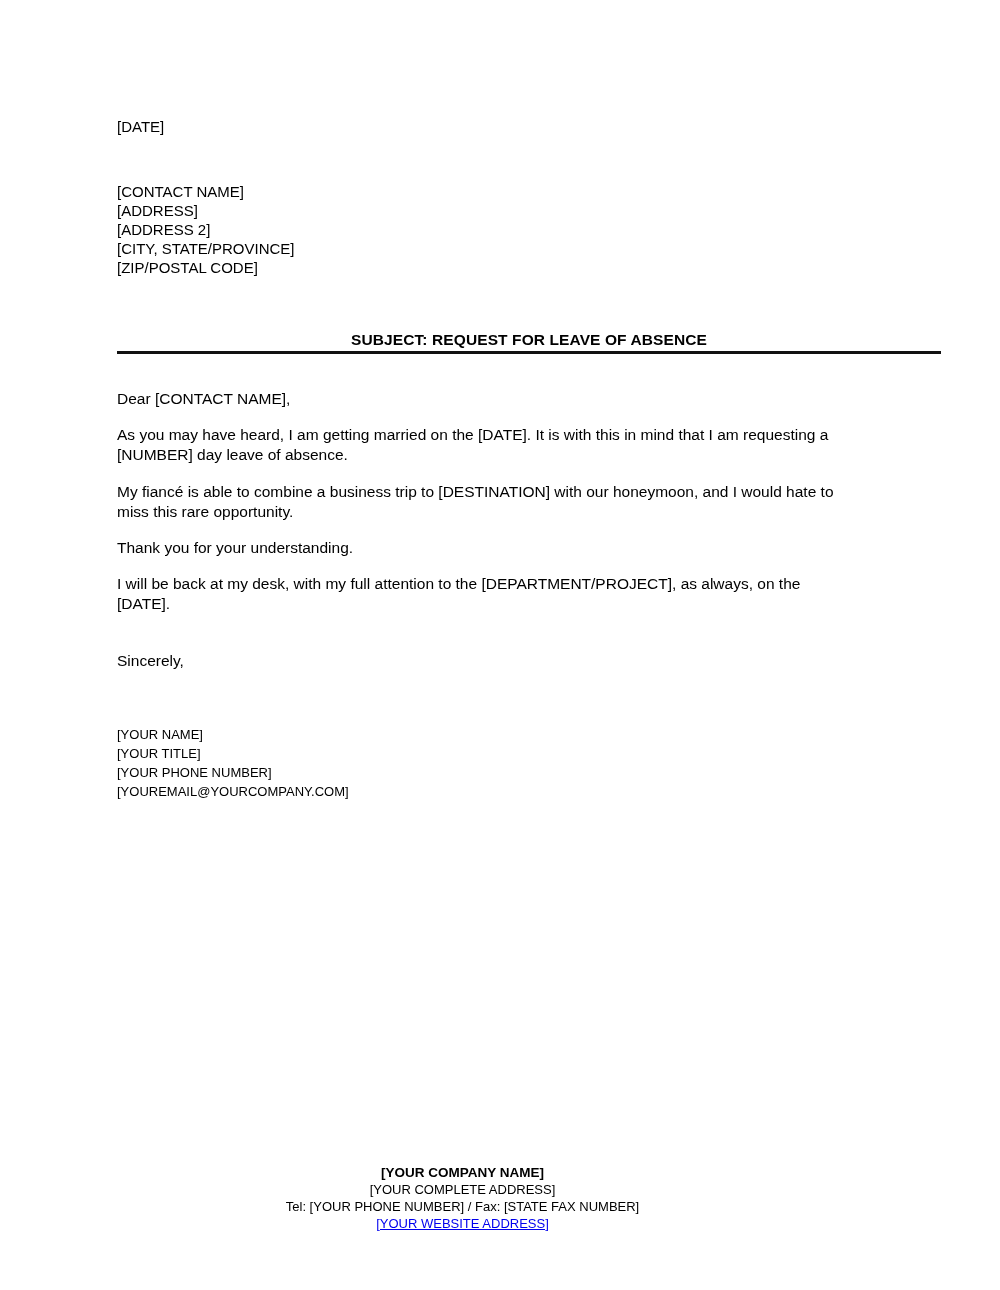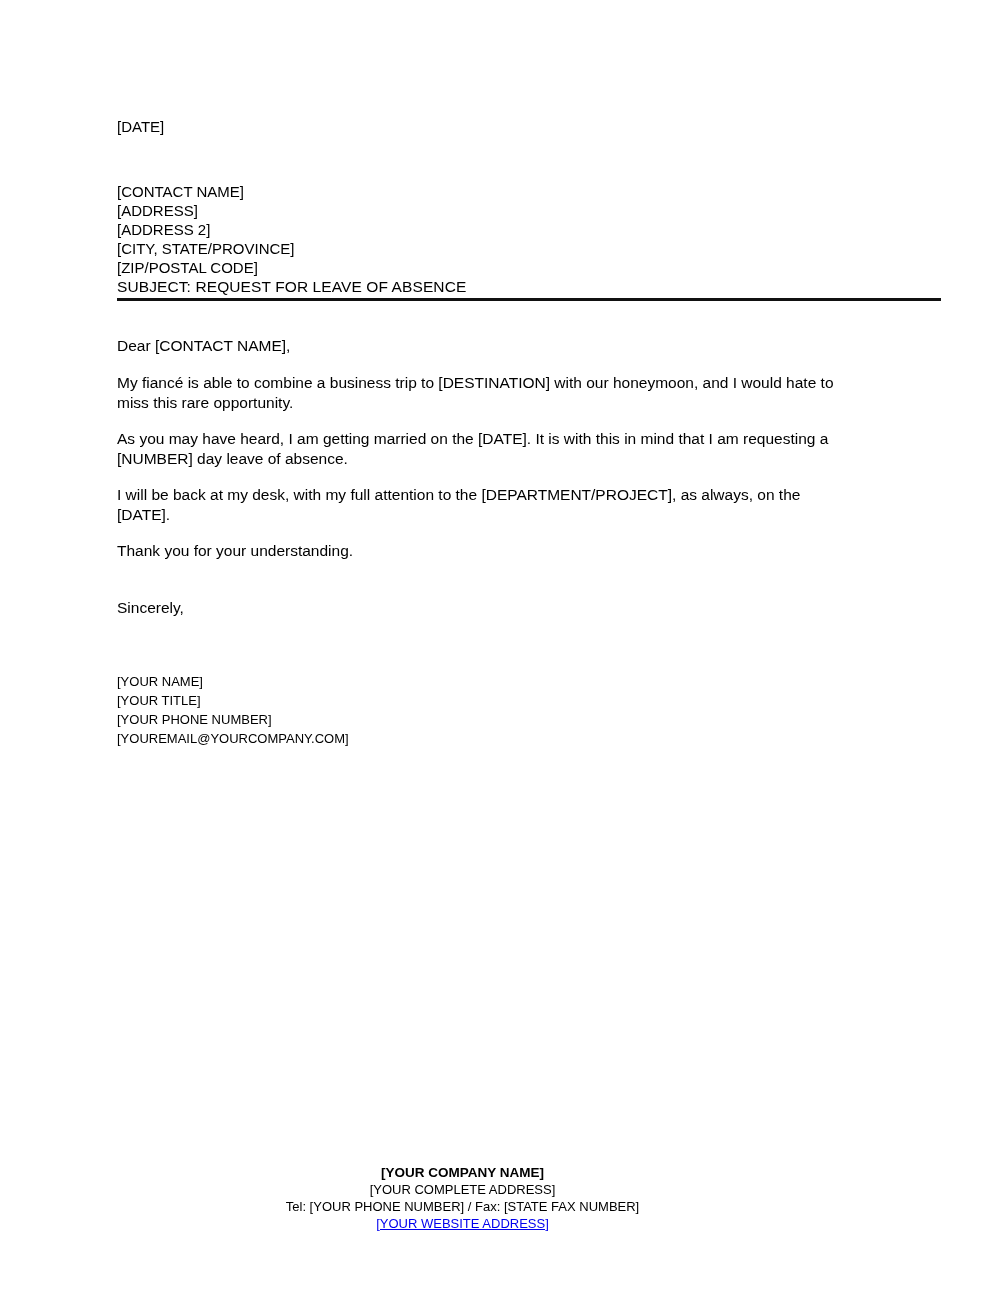--- a/index.html
+++ b/index.html
@@ -24,24 +24,26 @@
     line-height: 19px;
     white-space: pre-line;
   }
   .addr-block {
     font-size: 15px;
     line-height: 19px;
     white-space: pre-line;
     margin-top: 46px;
   }
   .subject {
+    margin-top: 53px;
     font-size: 15.5px;
-    font-weight: normal;
+    font-weight: bold;
     line-height: 20px;
     letter-spacing: 0.1px;
+    text-align: center;
   }
   .subject-rule {
     border: none;
     height: 3px;
     background: #111111;
     margin-top: 1px;
     width: 100%;
   }
   .body-par {
     font-size: 15.5px;
@@ -91,30 +93,30 @@
 [ADDRESS 2]
 [CITY, STATE/PROVINCE]
 [ZIP/POSTAL CODE]</div>
 
   <div class="subject">SUBJECT: REQUEST FOR LEAVE OF ABSENCE</div>
 
   <hr class="subject-rule">
 
   <div class="body-par salutation">Dear [CONTACT NAME],</div>
 
+  <div class="body-par par-1">As you may have heard, I am getting married on the [DATE]. It is with this in mind that I am requesting a
+[NUMBER] day leave of absence.</div>
+
   <div class="body-par par-2">My fiancé is able to combine a business trip to [DESTINATION] with our honeymoon, and I would hate to
 miss this rare opportunity.</div>
 
-  <div class="body-par par-1">As you may have heard, I am getting married on the [DATE]. It is with this in mind that I am requesting a
-[NUMBER] day leave of absence.</div>
+  <div class="body-par par-4">Thank you for your understanding.</div>
 
   <div class="body-par par-3">I will be back at my desk, with my full attention to the [DEPARTMENT/PROJECT], as always, on the
 [DATE].</div>
-
-  <div class="body-par par-4">Thank you for your understanding.</div>
 
   <div class="body-par closing">Sincerely,</div>
 
   <div class="signature-block">[YOUR NAME]
 [YOUR TITLE]
 [YOUR PHONE NUMBER]
 [YOUREMAIL@YOURCOMPANY.COM]</div>
 
   <div class="footer">
     <div class="footer-company">[YOUR COMPANY NAME]</div>

